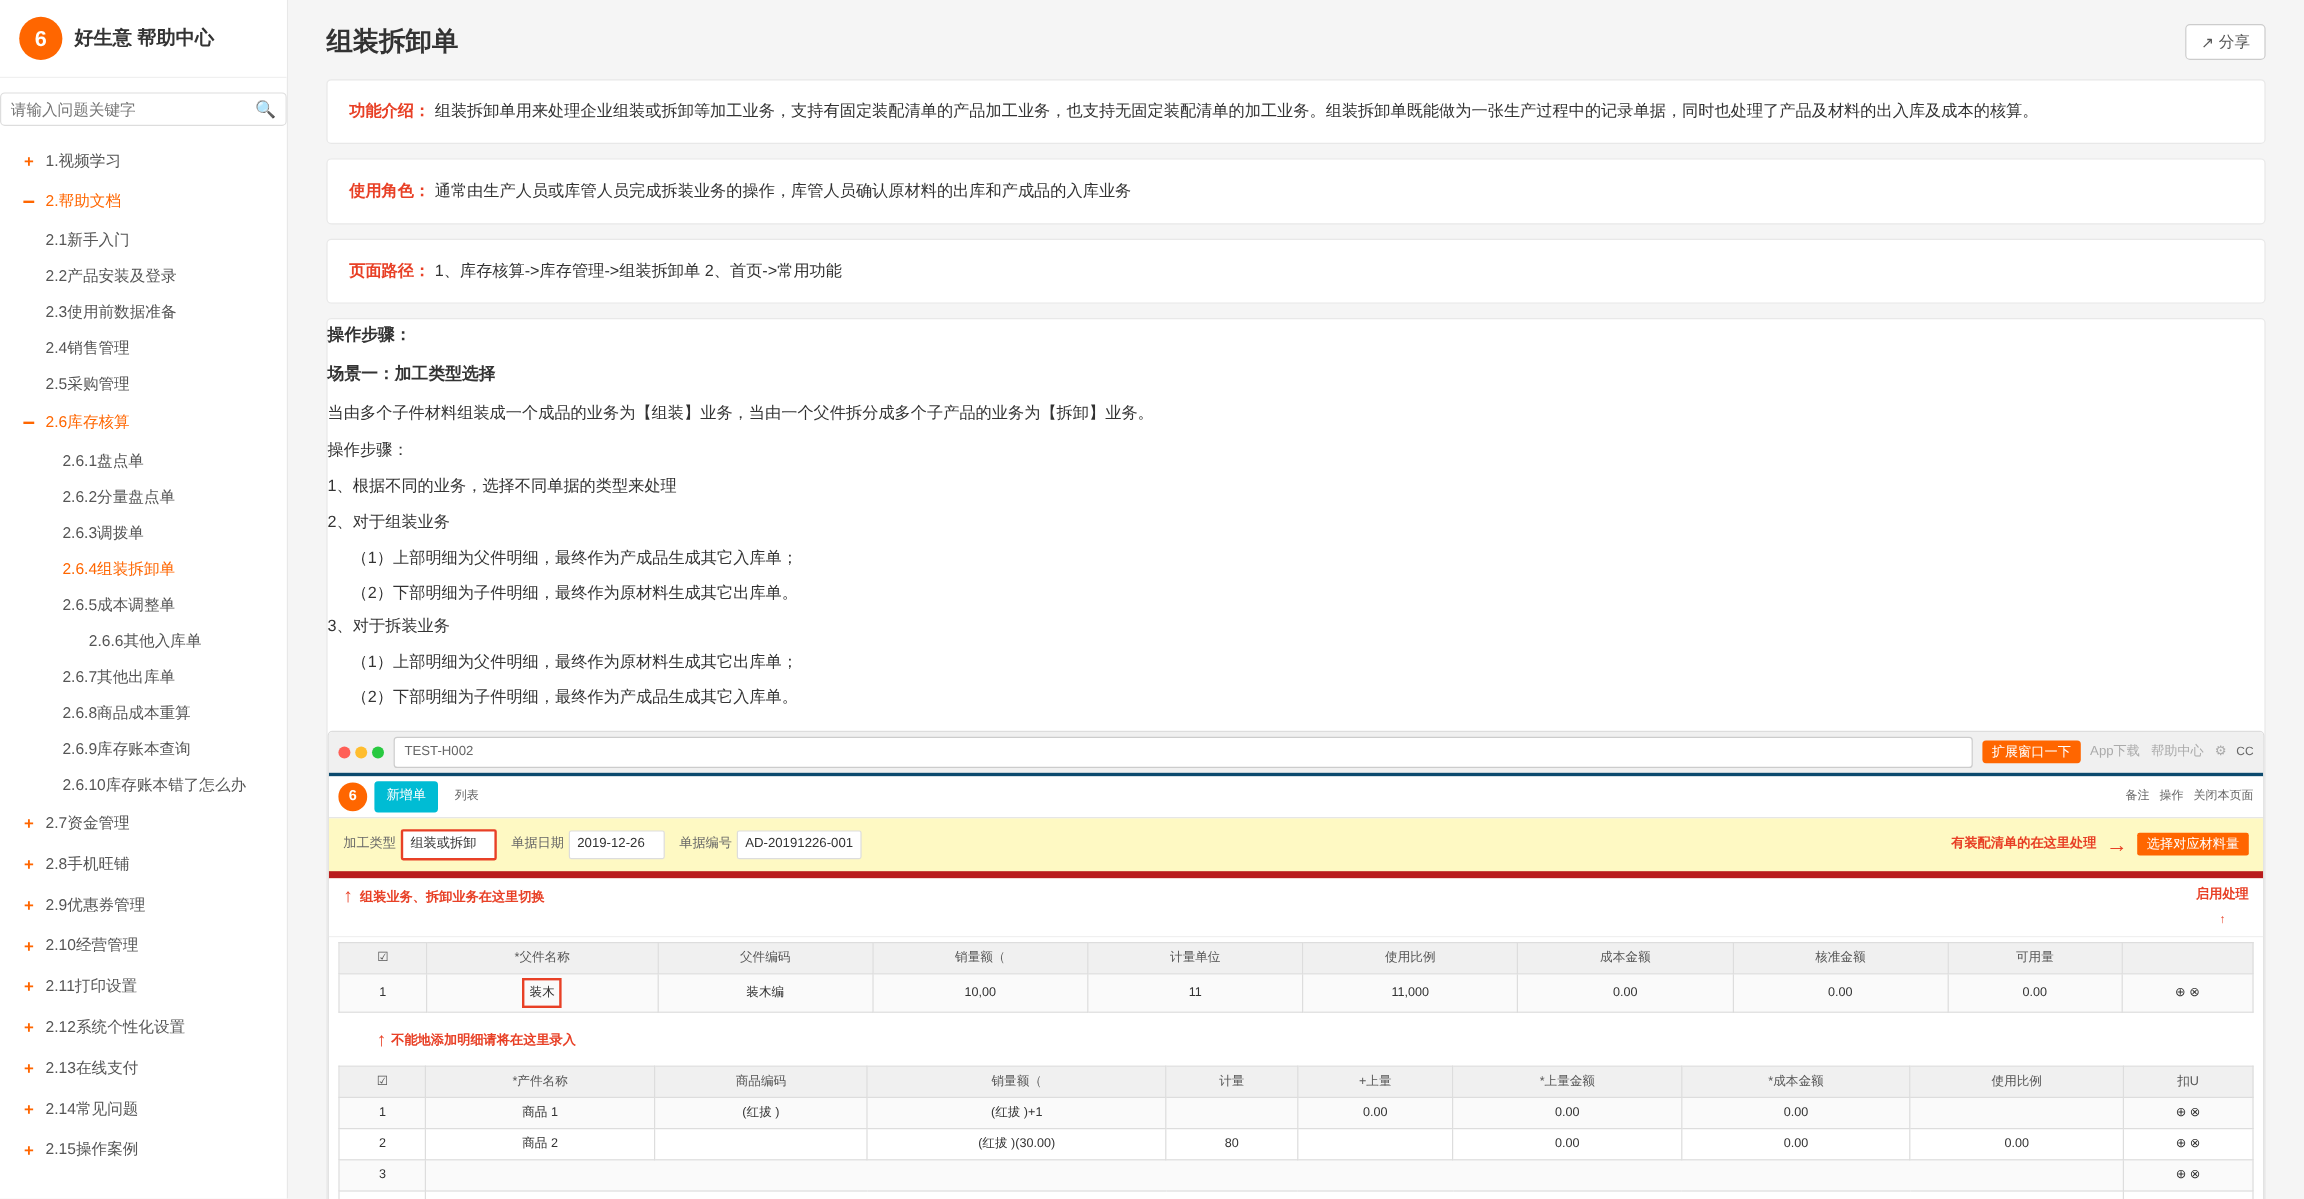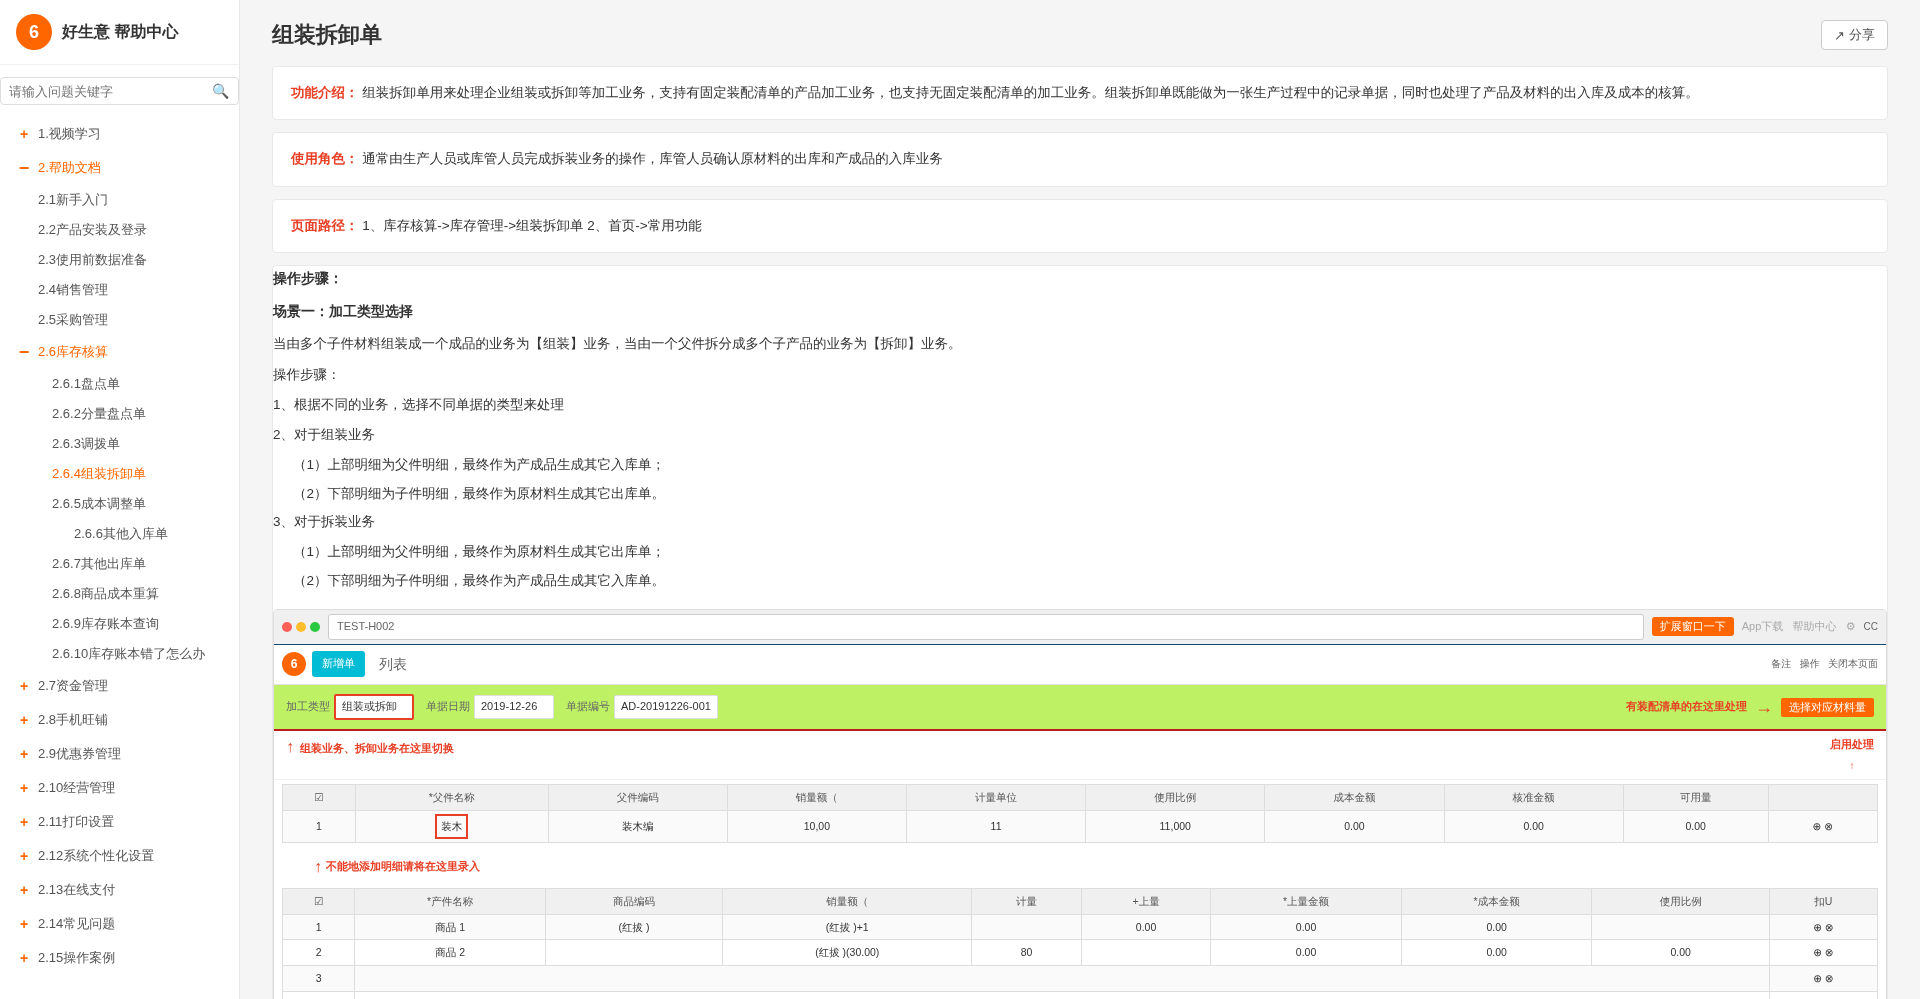--- a/index.html
+++ b/index.html
@@ -186,21 +186,21 @@
       overflow: hidden;
       background: #fff;
     }
 
     .ss-topbar {
       background: #f0f0f0;
       display: flex;
       align-items: center;
       padding: 4px 8px;
       gap: 8px;
-      border-bottom: 1px solid #0c4a6e;
+      border-bottom: 3px solid #0c4a6e;
       font-size: 12px;
     }
 
     .ss-urlbar {
       background: #fff;
       border: 1px solid #ccc;
       border-radius: 3px;
       padding: 2px 8px;
       flex: 1;
       font-size: 11px;
@@ -231,33 +231,33 @@
       background: #00bcd4;
       color: #fff;
       border-radius: 3px;
       padding: 3px 10px;
       font-size: 11px;
     }
 
     .ss-tab-inactive {
       color: #666;
       padding: 3px 8px;
-      font-size: 14px;
+      font-size: 10px;
       cursor: pointer;
       text-align: center;
     }
 
     .ss-form-row {
       display: flex;
       align-items: center;
       padding: 6px 12px;
       gap: 12px;
-      background: #bef264;
-      font-size: 11px;
-      border-bottom: 2px solid #b91c1c;
+      background: #fef9c3;
+      font-size: 11px;
+      border-bottom: 6px solid #b91c1c;
     }
 
     .ss-field {
       display: flex;
       align-items: center;
       gap: 4px;
     }
 
     .ss-field-label { color: #666; }
 

